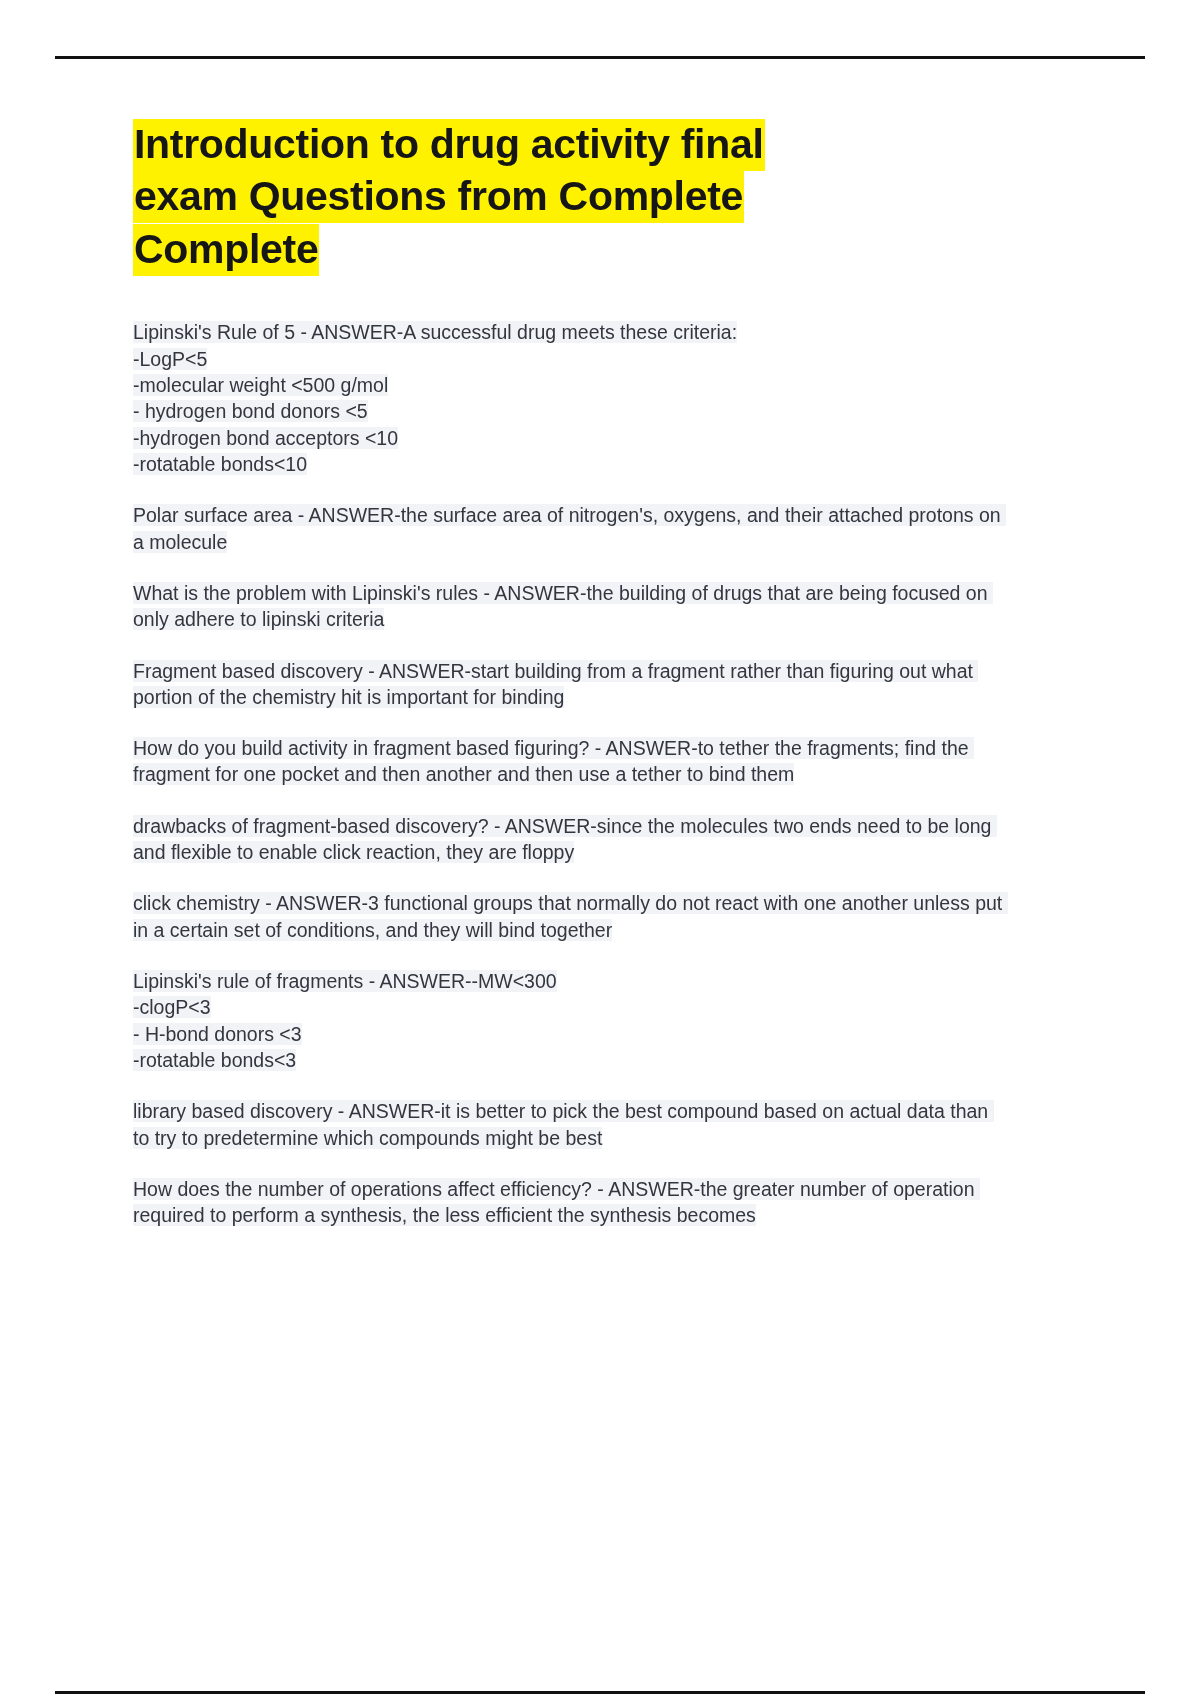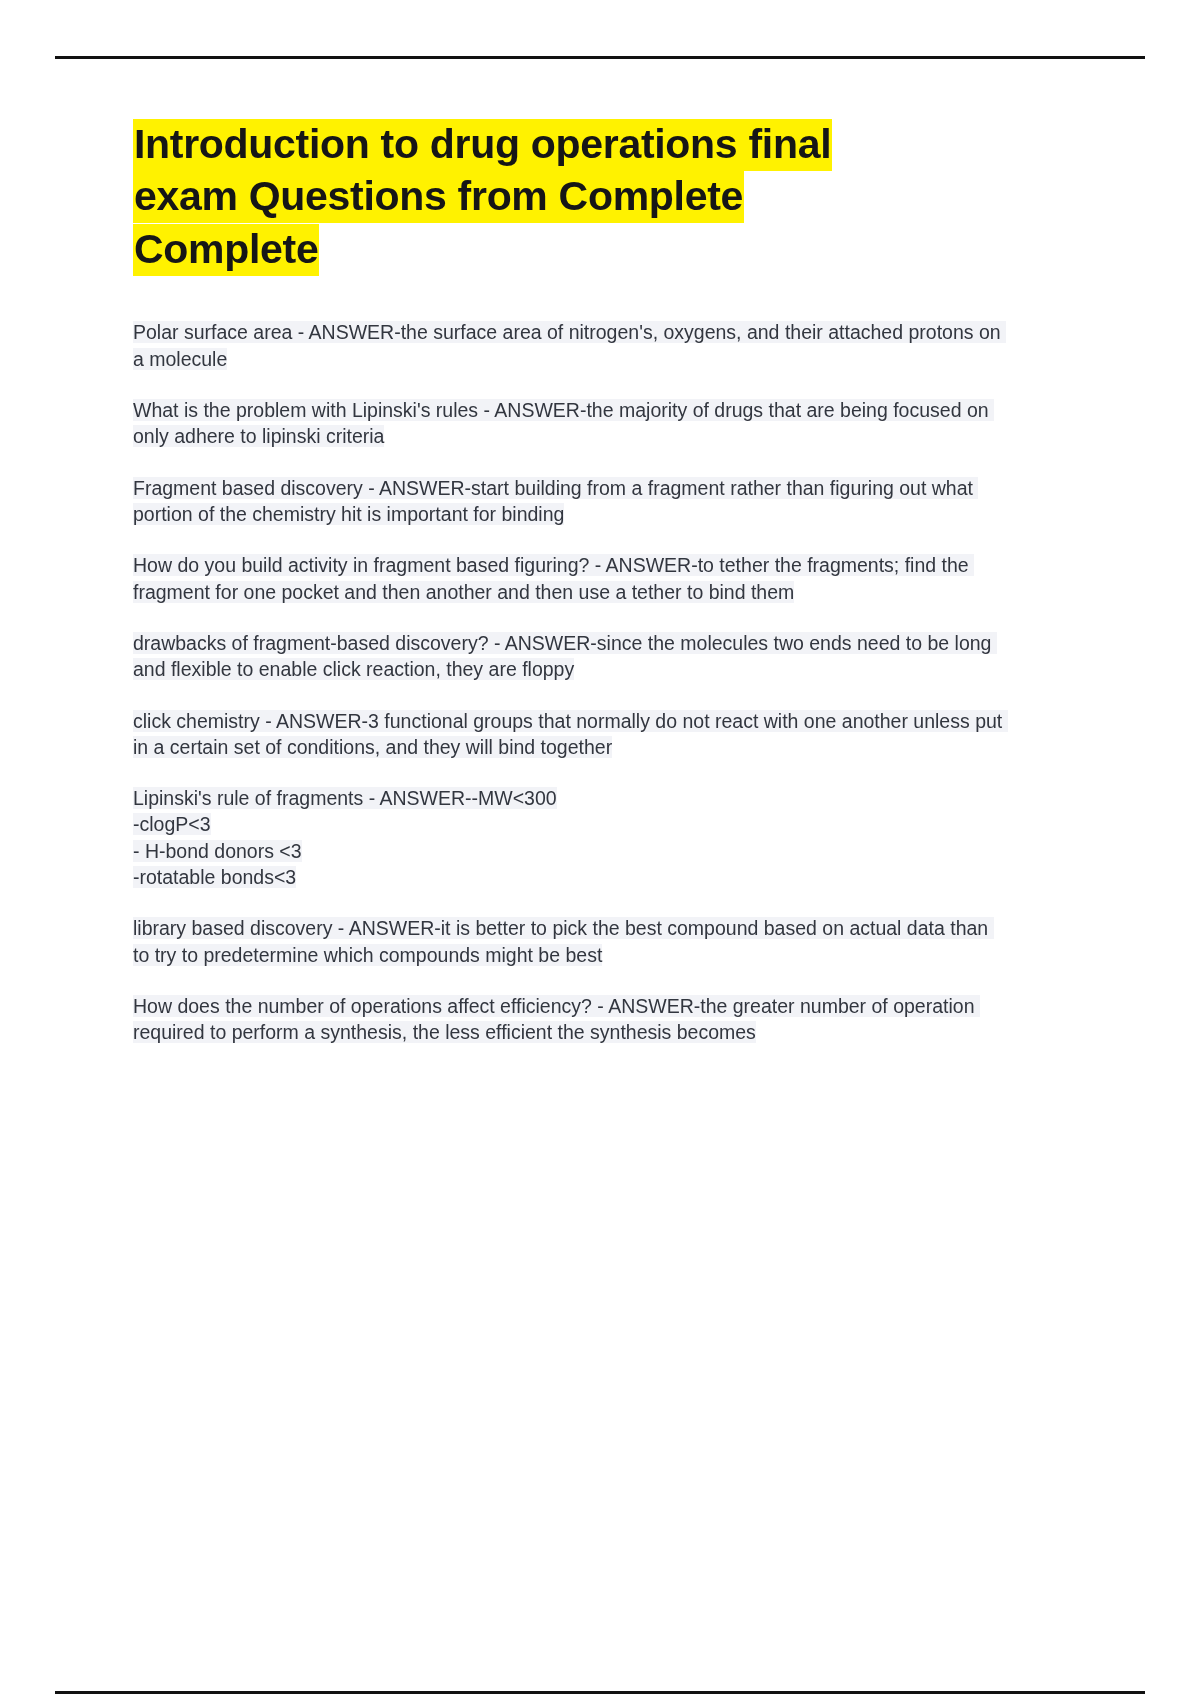--- a/index.html
+++ b/index.html
@@ -81,28 +81,34 @@
 </head>
 <body>
 
 <div class="page">
 
   <div class="rule top"></div>
 
   <div class="content">
 
     <h1 class="doc-title">
-      <span class="hl">Introduction to drug operations final</span><br>
+      <span class="hl">Introduction to drug activity final</span><br>
       <span class="hl">exam Questions from Complete</span><br>
       <span class="hl">Complete</span>
     </h1>
 
     <div class="body-block">
+      <p class="qa"><span class="txt">Lipinski's Rule of 5 - ANSWER-A successful drug meets these criteria:
+-LogP&lt;5
+-molecular weight &lt;500 g/mol
+- hydrogen bond donors &lt;5
+-hydrogen bond acceptors &lt;10
+-rotatable bonds&lt;10</span></p>
       <p class="qa"><span class="txt">Polar surface area - ANSWER-the surface area of nitrogen's, oxygens, and their attached protons on a molecule</span></p>
-      <p class="qa"><span class="txt">What is the problem with Lipinski's rules - ANSWER-the majority of drugs that are being focused on only adhere to lipinski criteria</span></p>
+      <p class="qa"><span class="txt">What is the problem with Lipinski's rules - ANSWER-the building of drugs that are being focused on only adhere to lipinski criteria</span></p>
       <p class="qa"><span class="txt">Fragment based discovery - ANSWER-start building from a fragment rather than figuring out what portion of the chemistry hit is important for binding</span></p>
       <p class="qa"><span class="txt">How do you build activity in fragment based figuring? - ANSWER-to tether the fragments; find the fragment for one pocket and then another and then use a tether to bind them</span></p>
       <p class="qa"><span class="txt">drawbacks of fragment-based discovery? - ANSWER-since the molecules two ends need to be long and flexible to enable click reaction, they are floppy</span></p>
       <p class="qa"><span class="txt">click chemistry - ANSWER-3 functional groups that normally do not react with one another unless put in a certain set of conditions, and they will bind together</span></p>
       <p class="qa"><span class="txt">Lipinski's rule of fragments - ANSWER--MW&lt;300
 -clogP&lt;3
 - H-bond donors &lt;3
 -rotatable bonds&lt;3</span></p>
       <p class="qa"><span class="txt">library based discovery - ANSWER-it is better to pick the best compound based on actual data than to try to predetermine which compounds might be best</span></p>
       <p class="qa"><span class="txt">How does the number of operations affect efficiency? - ANSWER-the greater number of operation required to perform a synthesis, the less efficient the synthesis becomes</span></p>

